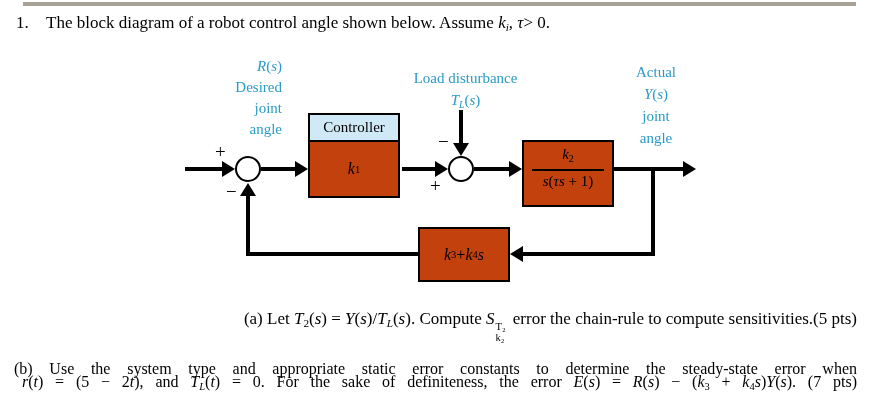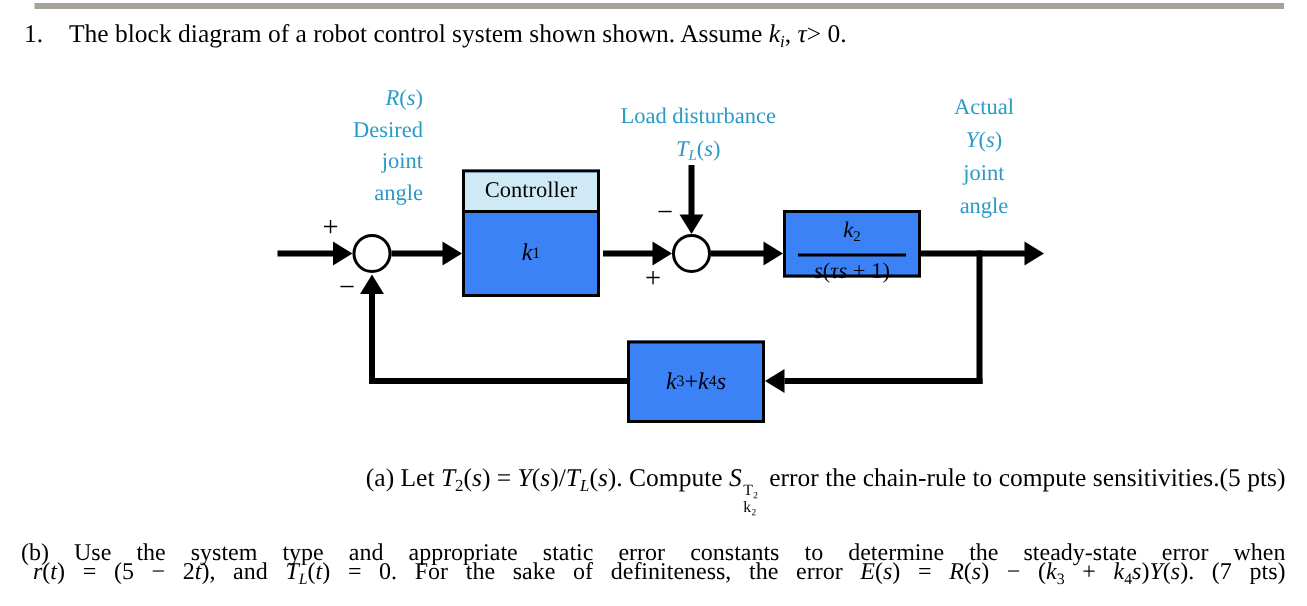--- a/index.html
+++ b/index.html
@@ -15,21 +15,21 @@
     font-family:"Liberation Serif", serif;color:#000;
   }
   .abs{position:absolute;}
   .topbar{position:absolute;left:23px;top:2px;width:833px;height:4px;background:var(--bar);}
   .title-num{position:absolute;left:16px;top:13px;font-size:17px;}
   .title-text{position:absolute;left:46px;top:13px;font-size:17px;white-space:nowrap;}
   .it{font-style:italic;}
   .sub{font-size:66%;vertical-align:-0.3em;}
   .supsub{display:inline-flex;flex-direction:column;align-items:flex-start;font-size:62%;line-height:1.05;vertical-align:-0.55em;margin:0 3px 0 1px;}
   .blue-label{position:absolute;color:var(--accent-blue);font-size:15px;line-height:21px;text-align:center;}
-  .block{position:absolute;border:2px solid var(--line);background:#3b82f6;}
+  .block{position:absolute;border:2px solid var(--line);background:#c2410c;}
   .block-header{height:27px;background:var(--header-fill);border-bottom:2px solid var(--line);
     display:flex;align-items:center;justify-content:center;font-size:15px;}
   .block-body{height:54px;display:flex;align-items:center;justify-content:center;font-size:16px;}
   .frac{display:flex;flex-direction:column;align-items:center;width:100%;padding-top:3px;}
   .frac-num,.frac-den{font-size:15px;line-height:18px;}
   .frac-bar{width:72px;height:1.6px;background:var(--line);margin:1px 0;}
   .fb-body{width:100%;height:100%;display:flex;align-items:center;justify-content:center;font-size:16px;}
   .sumjunction{position:absolute;width:26px;height:26px;border:2px solid var(--line);border-radius:50%;background:#fff;}
   .line{position:absolute;background:var(--line);}
   .ah{position:absolute;width:0;height:0;}
@@ -42,21 +42,21 @@
   .q-a{top:309px;display:flex;justify-content:flex-end;align-items:baseline;}
   .q-b1{top:360px;font-size:16px;text-align:justify;text-align-last:justify;}
   .q-b2{top:373px;left:22px;width:835px;font-size:16px;text-align:justify;text-align-last:justify;}
 </style>
 </head>
 <body>
 
 <div class="topbar"></div>
 
 <span class="title-num">1.</span>
-<span class="title-text"><span>The block diagram of a robot control system shown shown. Assume </span><span class="it">k</span><span class="it sub">i</span><span>, </span><span class="it">τ</span><span>&gt; 0.</span></span>
+<span class="title-text"><span>The block diagram of a robot control angle shown below. Assume </span><span class="it">k</span><span class="it sub">i</span><span>, </span><span class="it">τ</span><span>&gt; 0.</span></span>
 
 <div class="abs" style="left:0;top:0;width:871px;height:300px;">
 
   <div class="blue-label" style="left:192px;top:56px;width:90px;text-align:right;">
     <div><span class="it">R</span><span>(</span><span class="it">s</span><span>)</span></div>
     <div>Desired</div>
     <div>joint</div>
     <div>angle</div>
   </div>
 
@@ -81,21 +81,21 @@
   <div class="sign" style="left:430px;top:176px;">+</div>
 
   <div class="block" style="left:308px;top:113px;width:92px;height:85px;">
     <div class="block-header">Controller</div>
     <div class="block-body">
         <span class="it">k</span>
         <span class="sub">1</span>
       </div>
   </div>
 
-  <div class="block" style="left:522px;top:140px;width:92px;height:45px;">
+  <div class="block" style="left:522px;top:140px;width:92px;height:67px;">
     <div class="frac">
       <div class="frac-num"><span class="it">k</span><span class="sub">2</span></div>
       <div class="frac-bar"></div>
       <div class="frac-den"><span class="it">s</span><span>(</span><span class="it">τs</span><span> + 1)</span></div>
     </div>
   </div>
 
   <div class="block" style="left:418px;top:227px;width:92px;height:55px;">
     <div class="fb-body">
         <span class="it">k</span>

